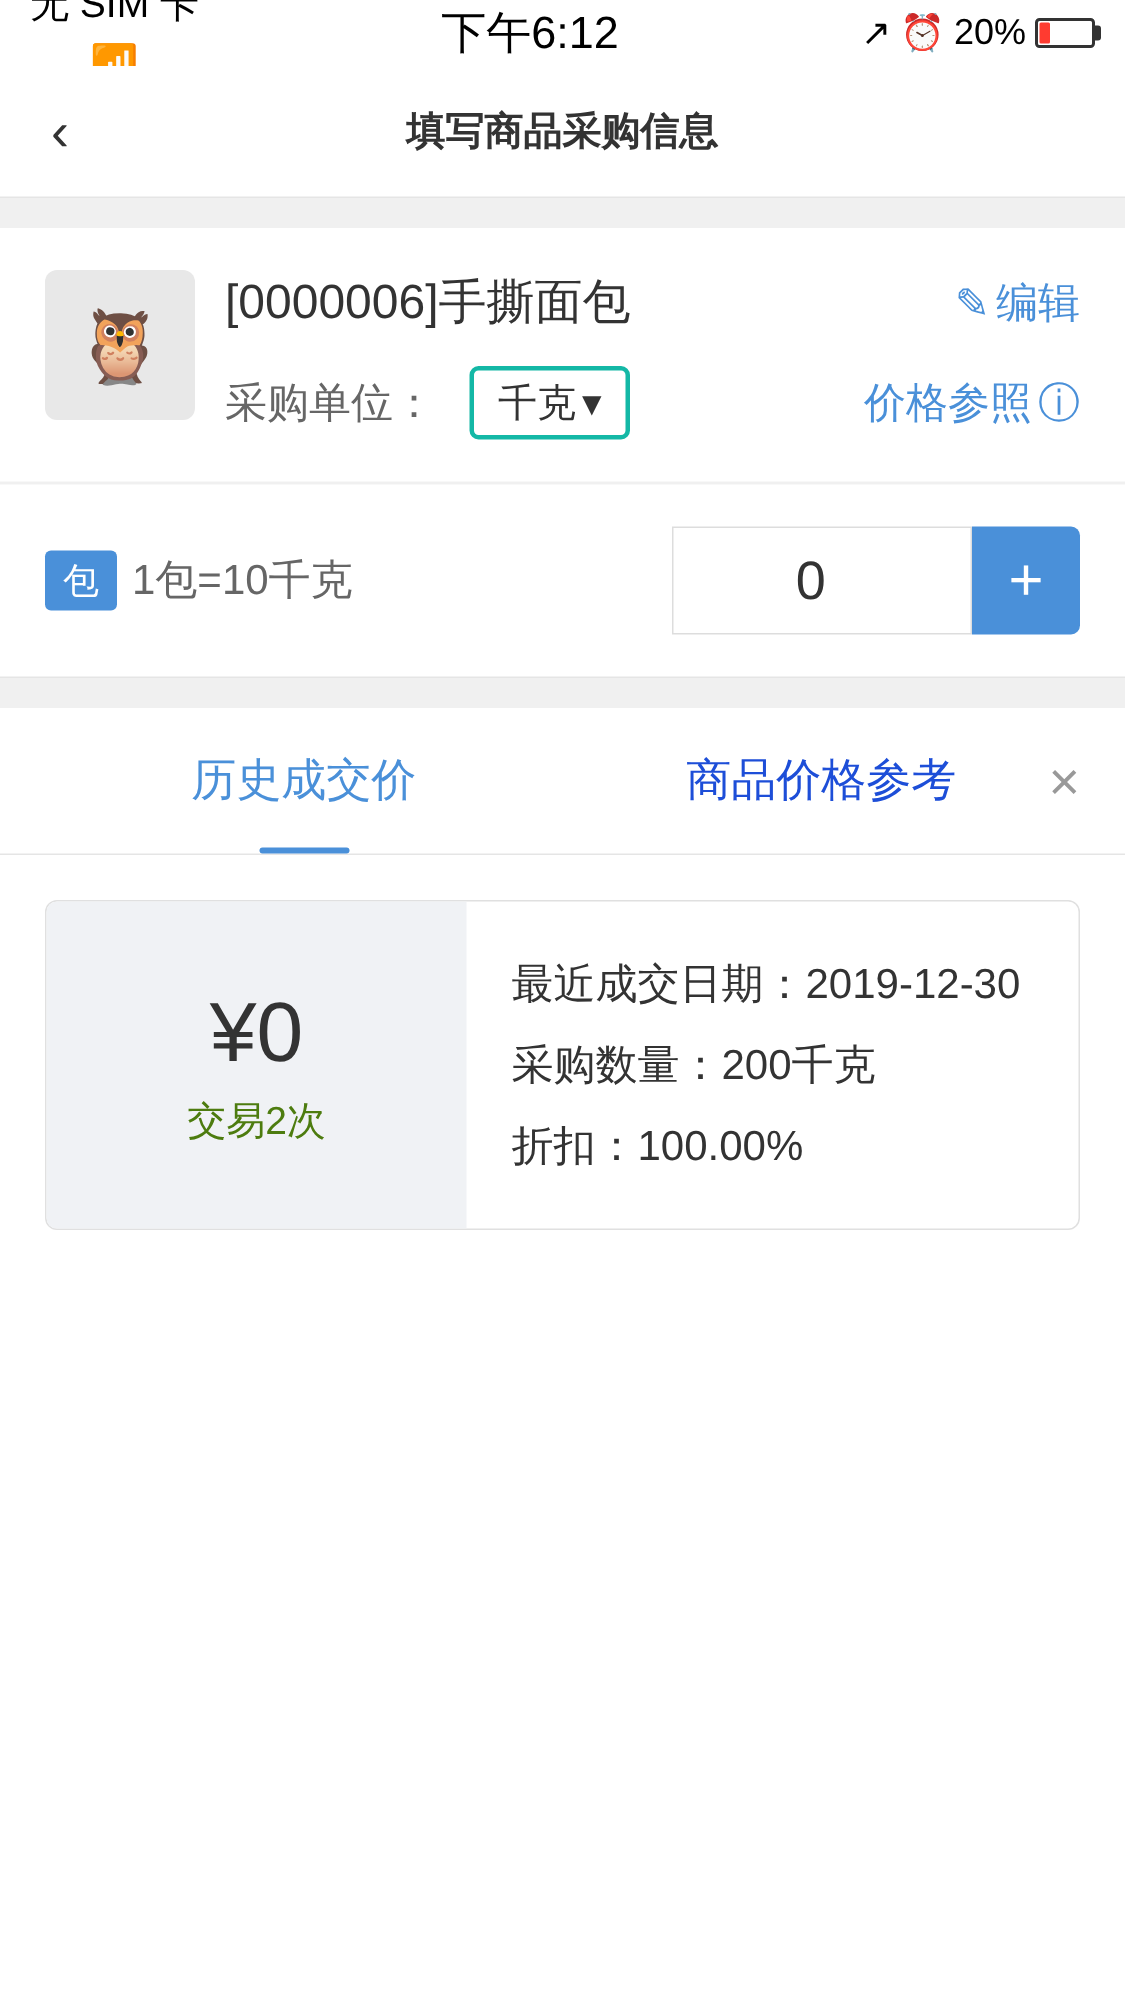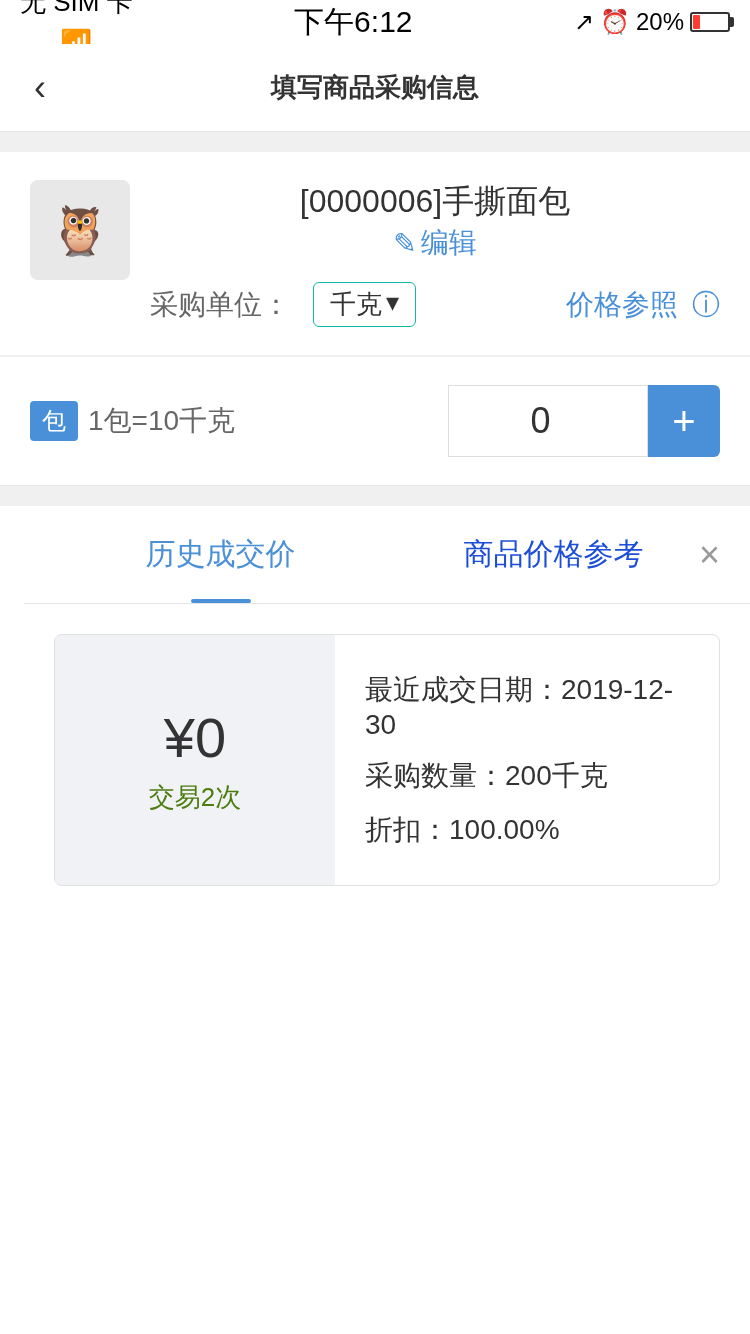--- a/index.html
+++ b/index.html
@@ -126,21 +126,20 @@
       color: #999;
     }
     .product-info {
       flex: 1;
     }
     .product-title-row {
       display: flex;
       justify-content: space-between;
       align-items: center;
       margin-bottom: 20px;
-      flex-direction: column;
     }
     .product-name {
       font-size: 32px;
       font-weight: 500;
       color: #333;
     }
     .edit-btn {
       color: #4a90d9;
       font-size: 28px;
       display: flex;
@@ -154,35 +153,36 @@
       align-items: center;
     }
     .unit-label {
       font-size: 28px;
       color: #666;
       display: flex;
       align-items: center;
       gap: 23px;
     }
     .unit-select {
-      border: 1px solid #14b8a6;
+      border: 3px solid #14b8a6;
       border-radius: 6px;
       padding: 4px 16px;
       font-size: 26px;
       color: #333;
       background: #fff;
       display: inline-flex;
+      align-items: center;
       gap: 4px;
     }
     .price-ref {
       color: #4a90d9;
       font-size: 28px;
       display: flex;
       align-items: flex-start;
-      gap: 14px;
+      gap: 4px;
       cursor: pointer;
     }
 
     
     .quantity-section {
       background: #fff;
       margin-top: 2px;
       padding: 28px 30px;
       display: flex;
       align-items: center;
@@ -228,21 +228,20 @@
     }
     .qty-input-wrapper {
       display: flex;
       align-items: center;
     }
 
     
     .tab-section {
       background: #fff;
       margin-top: 20px;
-      padding-left: 24px;
     }
     .tab-header {
       display: flex;
       align-items: center;
       border-bottom: 1px solid #e5e5e5;
       padding: 0 30px;
       position: relative;
     }
     .tab-item {
       flex: 1;

